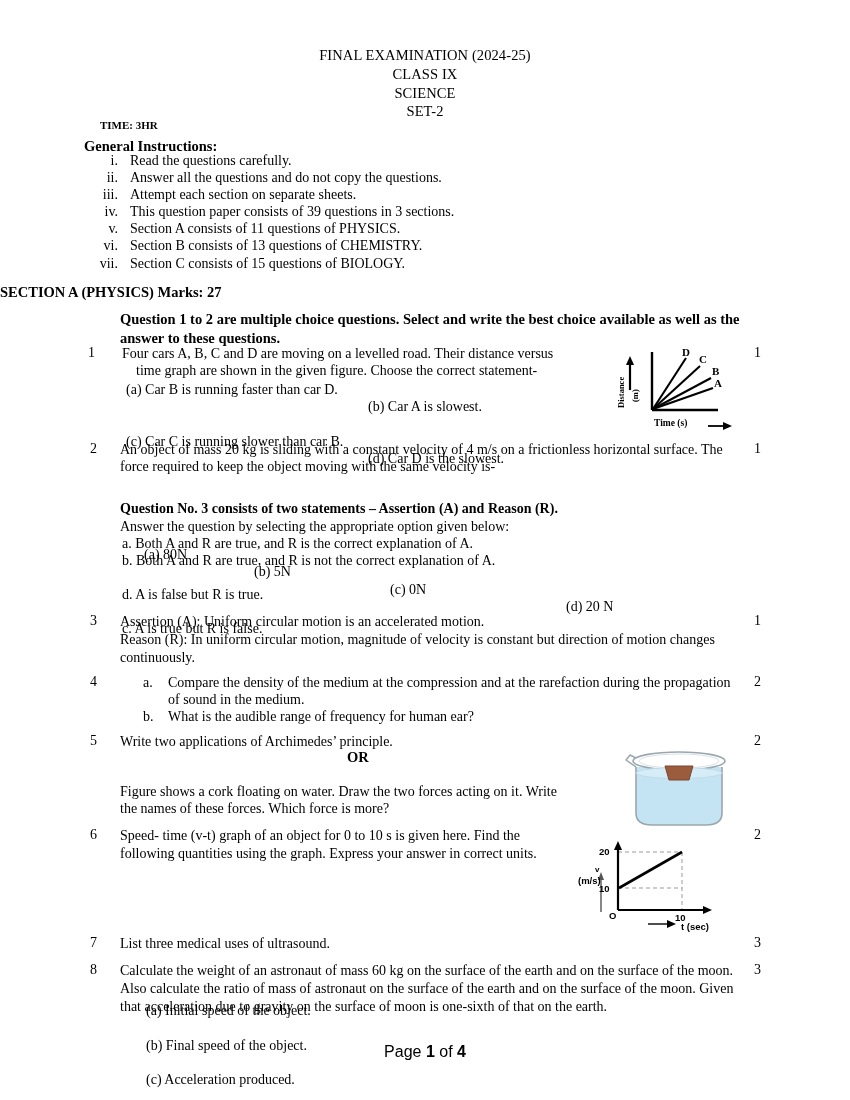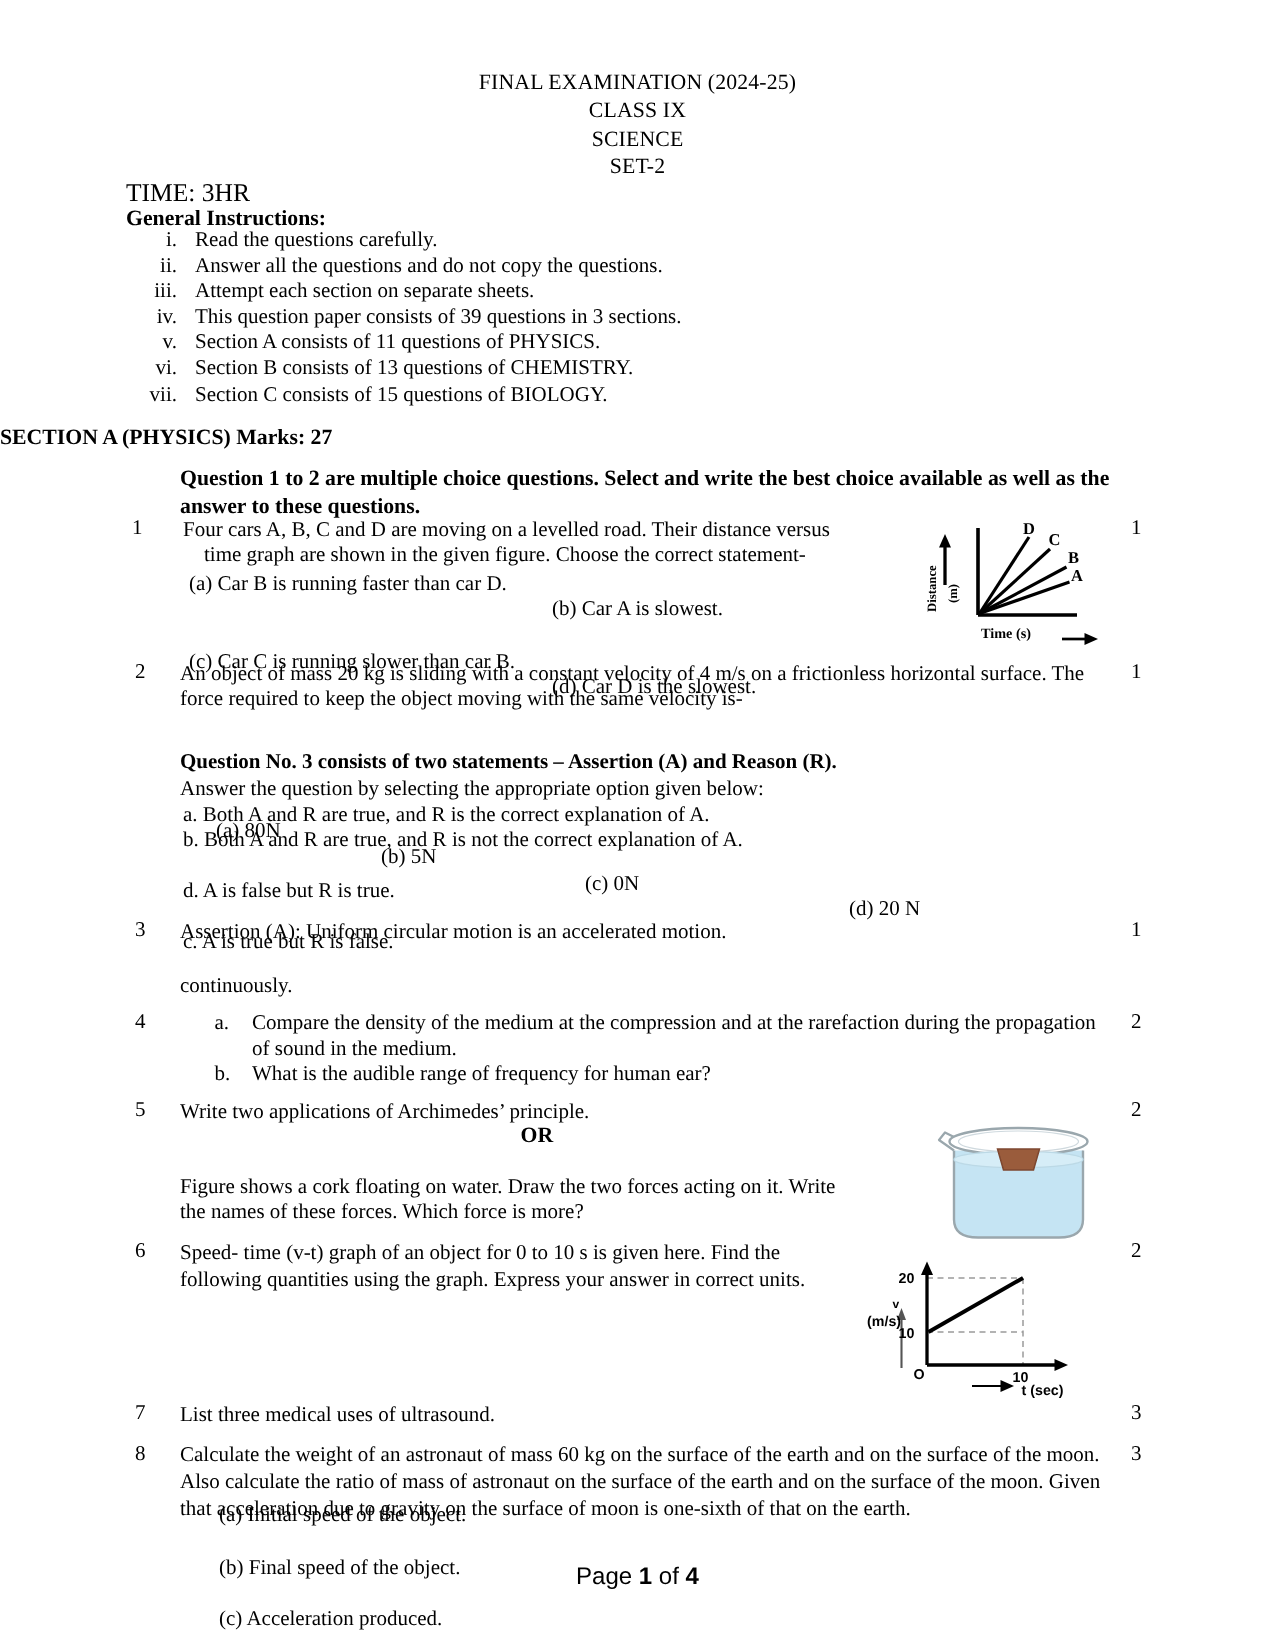--- a/index.html
+++ b/index.html
@@ -24,22 +24,23 @@
 
   
   .hdr-line {
     width: 850px;
     text-align: center;
     font-size: 14.5px;
     line-height: 19px;
     letter-spacing: .1px;
   }
   .time-line {
-    left: 84px; top: 119px;
-    font-size: 17px;
+    left: 100px; top: 119px;
+    font-size: 11px;
+    font-weight: bold;
   }
   .mm-line {
     left: 520px; top: 119px;
     width: 225px;
     text-align: right;
     font-size: 14.5px;
   }
   .gen-instr {
     left: 84px; top: 138px;
     font-size: 14.5px;
@@ -230,20 +231,21 @@
   <div class="abs qbody bold" style="left:120px; top:500px;">Question No. 3 consists of two statements – Assertion (A) and Reason (R).</div>
   <div class="abs qbody" style="left:120px; top:518px;">Answer the question by selecting the appropriate option given below:</div>
   <div class="abs qbody" style="left:122px; top:535px;">a. Both A and R are true, and R is the correct explanation of A.</div>
   <div class="abs qbody" style="left:122px; top:552px;">b. Both A and R are true, and R is not the correct explanation of A.</div>
   <div class="abs qbody" style="left:122px; top:592px;margin-top:28px;">c. A is true but R is false.</div>
   <div class="abs qbody" style="left:122px; top:586px;">d. A is false but R is true.</div>
 
   <div class="abs qnum" style="left:90px; top:613px;">3</div>
   <div class="abs marks" style="left:754px; top:613px;">1</div>
   <div class="abs qbody" style="left:120px; top:613px;">Assertion (A): Uniform circular motion is an accelerated motion.</div>
+  <div class="abs qbody" style="left:120px; top:631px;">Reason (R): In uniform circular motion, magnitude of velocity is constant but direction of motion changes</div>
   <div class="abs qbody" style="left:120px; top:649px;">continuously.</div>
 
   <div class="abs qnum" style="left:90px; top:674px;">4</div>
   <div class="abs marks" style="left:754px; top:674px;">2</div>
   <div class="abs qsub" style="left:143px; top:674px;">a.</div>
   <div class="abs qsub" style="left:168px; top:674px;">Compare the density of the medium at the compression and at the rarefaction during the propagation</div>
   <div class="abs qsub" style="left:168px; top:691px;">of sound in the medium.</div>
   <div class="abs qsub" style="left:143px; top:708px;">b.</div>
   <div class="abs qsub" style="left:168px; top:708px;">What is the audible range of frequency for human ear?</div>
 

